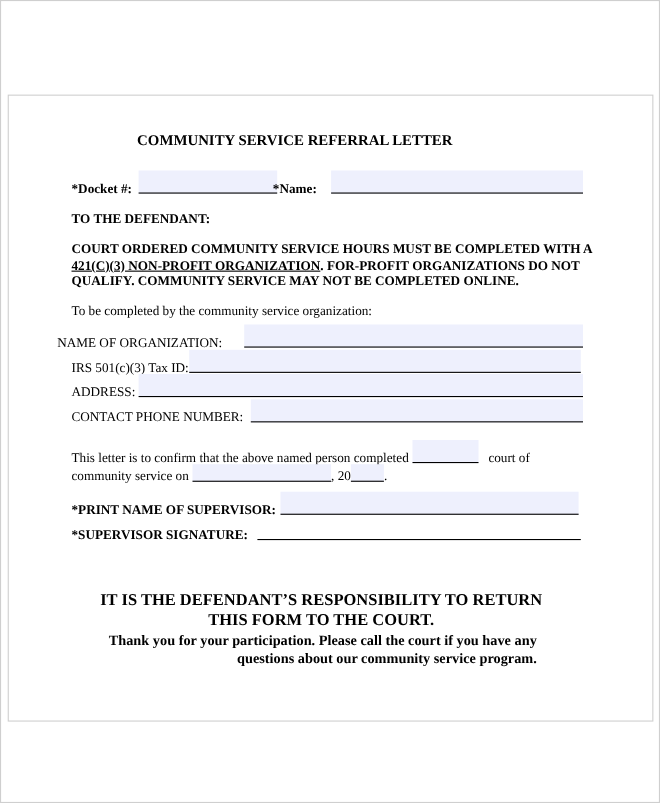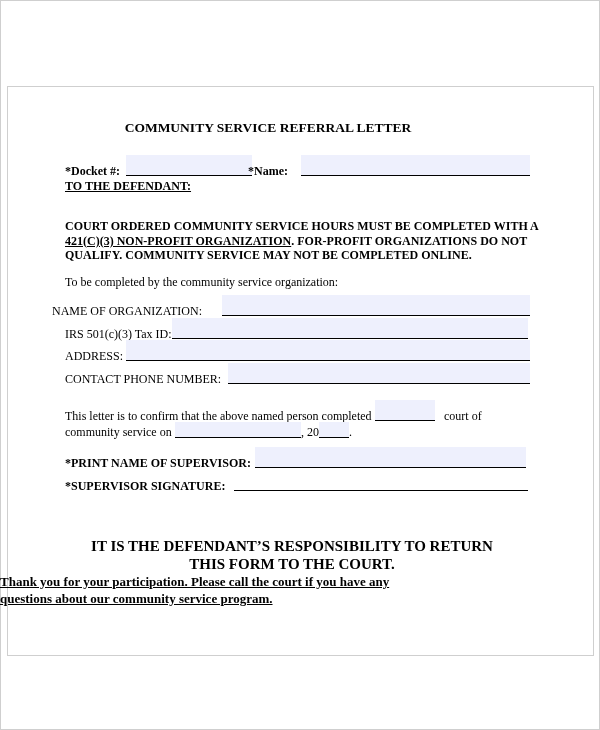--- a/index.html
+++ b/index.html
@@ -33,38 +33,38 @@
     .para-b {
       left: 65px; top: 219px; width: 480px;
       font-weight: bold; font-size: 12px; line-height: 14.5px; white-space: normal;
     }
     .para-b u { text-decoration: underline; }
     .closing1 {
       left: 0; width: 584px; text-align: center;
       font-weight: bold; font-size: 15px; line-height: 18px;
     }
     .closing2 {
-      left: 0; width: 488px; text-align: left;
-      font-weight: bold; font-size: 13px; line-height: 16px; text-decoration: underline;
+      left: 0; width: 488px; text-align: right;
+      font-weight: bold; font-size: 13px; line-height: 16px;
     }
   </style>
 </head>
 <body>
 
 <div class="outer-frame"></div>
 <div class="page"></div>
 
 <div class="abs title">COMMUNITY SERVICE REFERRAL LETTER</div>
 
 <span class="abs lbl-b" style="left:65px; top:164px;">*Docket #:</span>
 <div class="field" style="left:126px; top:155px; width:126px; height:21px;"></div>
 <span class="abs lbl-b" style="left:248px; top:164px;">*Name:</span>
 <div class="field" style="left:301px; top:155px; width:229px; height:21px;"></div>
 
-<span class="abs lbl-b" style="left:65px; top:179px;text-decoration:underline;">TO THE DEFENDANT:</span>
+<span class="abs lbl-b" style="left:65px; top:192px;">TO THE DEFENDANT:</span>
 
 <div class="abs para-b"><span>COURT ORDERED COMMUNITY SERVICE HOURS MUST BE COMPLETED WITH A </span><u>421(C)(3) NON-PROFIT ORGANIZATION</u><span>.  FOR-PROFIT ORGANIZATIONS DO NOT QUALIFY.  COMMUNITY SERVICE MAY NOT BE COMPLETED ONLINE.</span></div>
 
 <span class="abs lbl" style="left:65px; top:275px;">To be completed by the community service organization:</span>
 
 <span class="abs lbl" style="left:52px; top:304px;">NAME OF ORGANIZATION:</span>
 <div class="field" style="left:222px; top:295px; width:308px; height:21px;"></div>
 
 <span class="abs lbl" style="left:65px; top:327px;">IRS 501(c)(3) Tax ID:</span>
 <div class="field" style="left:172px; top:318px; width:356px; height:21px;"></div>

